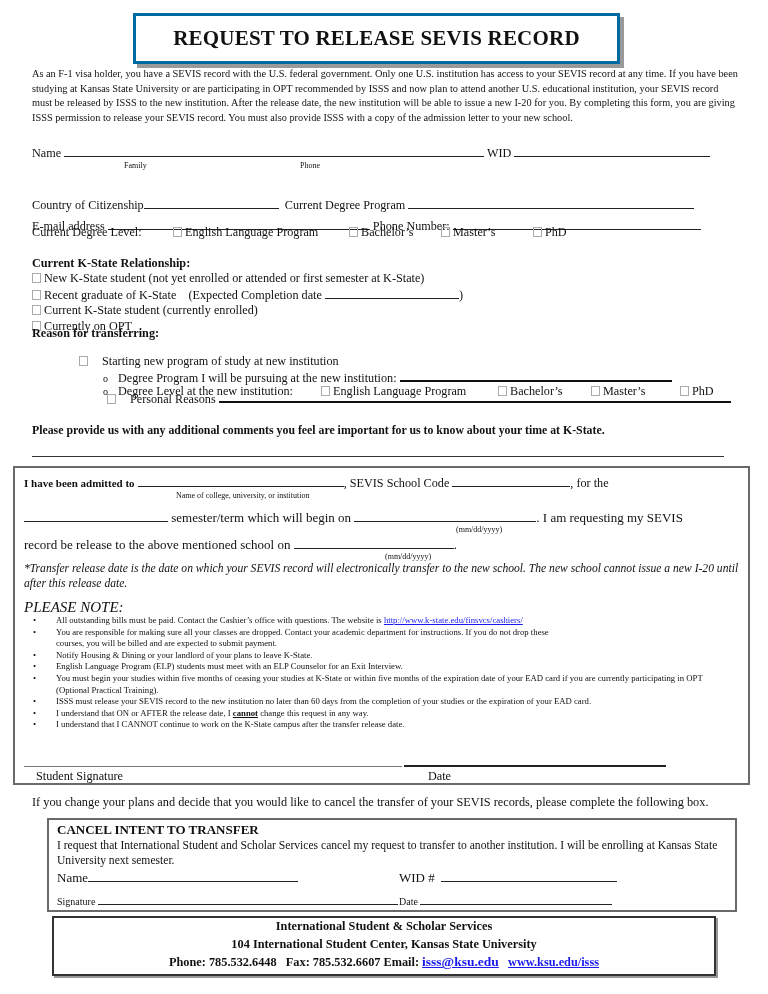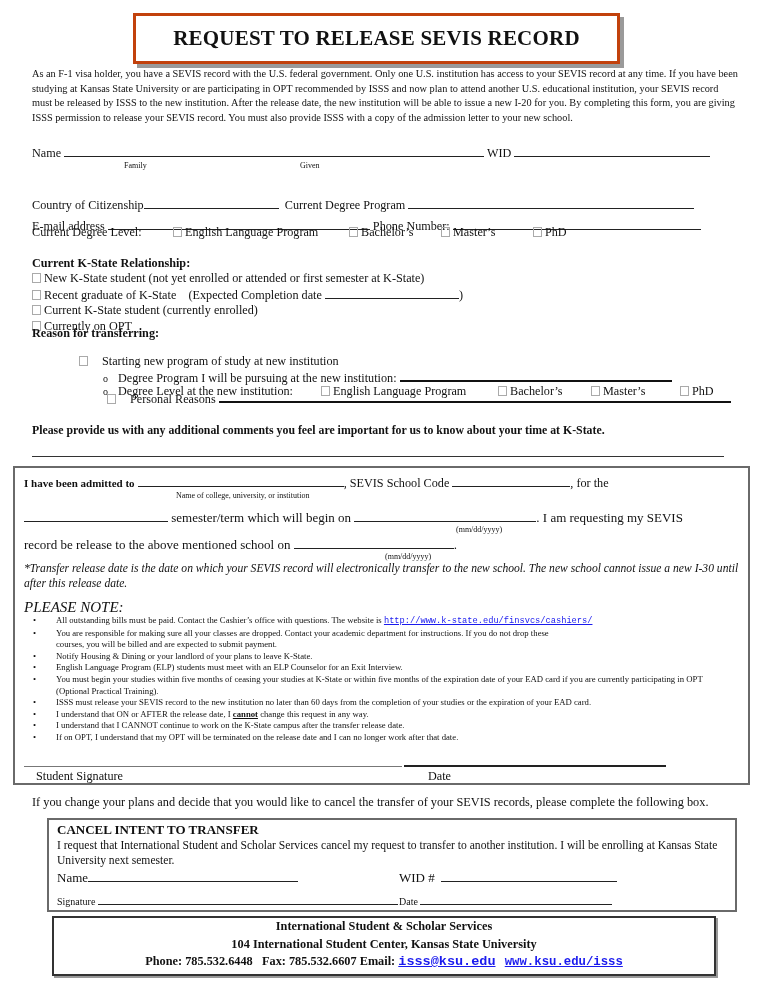--- a/index.html
+++ b/index.html
@@ -3,36 +3,36 @@
 <meta charset="utf-8">
 <style>
   html, body { margin:0; padding:0; background:#ffffff; }
   body {
     width:768px; height:994px; position:relative; overflow:hidden;
     font-family:"Liberation Serif", "DejaVu Serif", serif; color:#111;
   }
   .abs { position:absolute; }
   .title-box {
     left:133px; top:13px; width:481px; height:45px;
-    border:3px solid #c2410c; box-shadow:4px 4px 0 #9a9a9a;
+    border:3px solid #0369a1; box-shadow:4px 4px 0 #9a9a9a;
     display:flex; align-items:center; justify-content:center;
   }
   .title-text { font-size:21px; font-weight:bold; letter-spacing:0.2px; }
   .intro { left:32px; top:67px; width:708px; font-size:10.3px; line-height:14.6px; }
   .f12 { font-size:12.2px; }
   .line { display:inline-block; border-bottom:1px solid #222; height:11px; vertical-align:baseline; }
   .small { font-size:8px; }
   .cb { display:inline-block; width:7px; height:8px; border:1px solid #aaa; margin-right:3px; vertical-align:-1px; }
   .bold { font-weight:bold; }
   .box { border:2px solid #6a6a6a; }
   .notes { font-size:8.7px; line-height:11.6px; }
   .notes ul { margin:0; padding:0; list-style:none; }
   .notes li { position:relative; padding-left:56px; }
   .notes li::before { content:"•"; position:absolute; left:33px; top:0; }
-  a, .link { color:#1a1aee; text-decoration:underline;font-family:Liberation Mono, monospace; }
+  a, .link { color:#1a1aee; text-decoration:underline; }
   .footer-box {
     left:52px; top:916px; width:660px; height:56px;
     border:2px solid #333; box-shadow:2px 2px 0 #999;
     text-align:center; font-weight:bold; font-size:12.3px; line-height:17.5px;
   }
 </style>
 </head>
 <body>
 
 <div class="abs title-box">
@@ -41,21 +41,21 @@
 
 <div class="abs intro">As an F-1 visa holder, you have a SEVIS record with the U.S. federal government.  Only one U.S. institution has access to your SEVIS record at any time. If you have been studying at Kansas State University or are participating in OPT recommended by ISSS and now plan to attend another U.S. educational institution, your SEVIS record must be released by ISSS to the new institution.  After the release date, the new institution will be able to issue a new I-20 for you.  By completing this form, you are giving ISSS permission to release your SEVIS record. You must also provide ISSS with a copy of the admission letter to your new school.</div>
 
 <div class="abs f12" style="left:32px; top:145px; white-space:nowrap;">
   <span>Name</span>
   <span class="line" style="width:420px;"></span>
   <span>WID</span>
   <span class="line" style="width:196px;"></span>
 </div>
 <div class="abs small" style="left:124px; top:161px;">Family</div>
-<div class="abs small" style="left:300px; top:161px;">Given</div>
+<div class="abs small" style="left:300px; top:161px;">Phone</div>
 
 <div class="abs f12" style="left:32px; top:170px; white-space:nowrap;margin-top:48px;">
   <span>E-mail address</span>
   <span class="line" style="width:262px;"></span>
   <span>Phone Number:</span>
   <span class="line" style="width:248px;"></span>
 </div>
 
 <div class="abs f12" style="left:32px; top:197px; white-space:nowrap;">
   <span>Country of Citizenship</span><span class="line" style="width:135px;"></span>
@@ -117,35 +117,34 @@
   <span class="line" style="width:182px;"></span><span>.  I am requesting my SEVIS</span>
 </div>
 <div class="abs small" style="left:456px; top:525px;">(mm/dd/yyyy)</div>
 
 <div class="abs" style="left:24px; top:537px; white-space:nowrap; font-size:13px;">
   <span>record be release to the above mentioned school on</span>
   <span class="line" style="width:160px;"></span><span>.</span>
 </div>
 <div class="abs small" style="left:385px; top:552px;">(mm/dd/yyyy)</div>
 
-<div class="abs" style="left:24px; top:561px; width:716px; font-size:11.6px; line-height:15px; font-style:italic;">*Transfer release date is the date on which your SEVIS record will electronically transfer to the new school.  The new school cannot issue a new I-30 until after this release date.</div>
+<div class="abs" style="left:24px; top:561px; width:716px; font-size:11.6px; line-height:15px; font-style:italic;">*Transfer release date is the date on which your SEVIS record will electronically transfer to the new school.  The new school cannot issue a new I-20 until after this release date.</div>
 
 <div class="abs" style="left:24px; top:599px; font-size:15px; font-style:italic;">PLEASE NOTE:</div>
 
 <div class="abs notes" style="left:0px; top:615px; width:740px;">
   <ul>
     <li><span>All outstanding bills must be paid. Contact the Cashier’s office with questions. The website is </span><span class="link">http://www.k-state.edu/finsvcs/cashiers/</span></li>
     <li style="padding-right:170px;"><span>You are responsible for making sure all your classes are dropped. Contact your academic department for instructions. If you do not drop these courses, you will be billed and are expected to submit payment.</span></li>
     <li><span>Notify Housing &amp; Dining or your landlord of your plans to leave K-State.</span></li>
     <li><span>English Language Program (ELP) students must meet with an ELP Counselor for an Exit Interview.</span></li>
     <li style="padding-right:4px;"><span>You must begin your studies within five months of ceasing your studies at K-State or within five months of the expiration date of your EAD card if you are currently participating in OPT (Optional Practical Training).</span></li>
     <li><span>ISSS must release your SEVIS record to the new institution no later than 60 days from the completion of your studies or the expiration of your EAD card.</span></li>
     <li><span>I understand that ON or AFTER the release date, I </span><b style="text-decoration:underline;">cannot</b><span> change this request in any way.</span></li>
     <li><span>I understand that I CANNOT continue to work on the K-State campus after the transfer release date.</span></li>
-    <li><span>If on OPT, I understand that my OPT will be terminated on the release date and I can no longer work after that date.</span></li>
   </ul>
 </div>
 
 <div class="abs" style="left:24px; top:766px; width:378px; border-bottom:1px solid #777;"></div>
 <div class="abs" style="left:404px; top:765px; width:262px; border-bottom:2px solid #222;"></div>
 <div class="abs f12" style="left:24px; top:769px;margin-left:12px;">Student Signature</div>
 <div class="abs f12" style="left:428px; top:769px;">Date</div>
 
 <div class="abs" style="left:32px; top:795px; font-size:12.3px; white-space:nowrap;">If you change your plans and decide that you would like to cancel the transfer of your SEVIS records, please complete the following box.</div>
 

